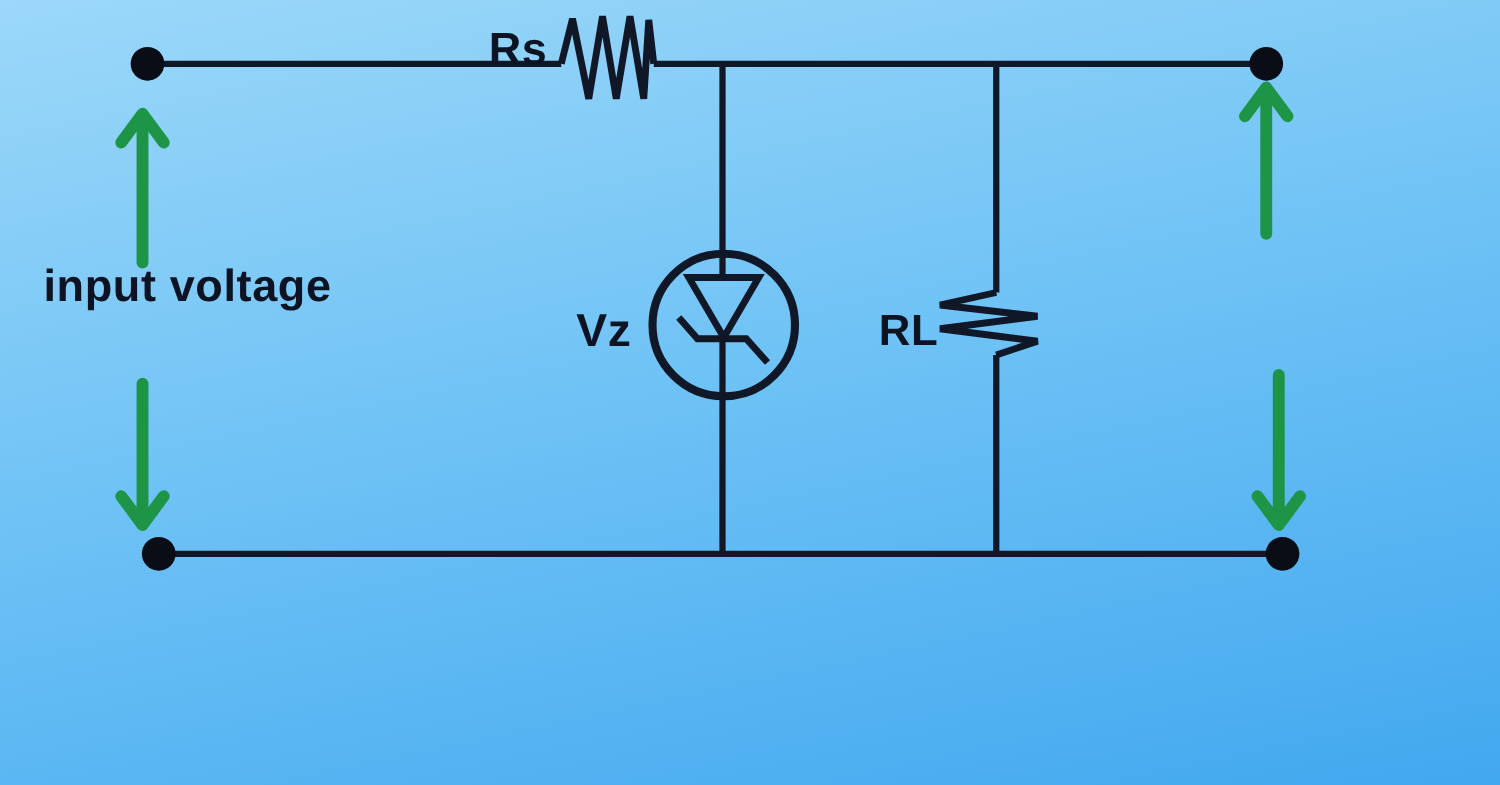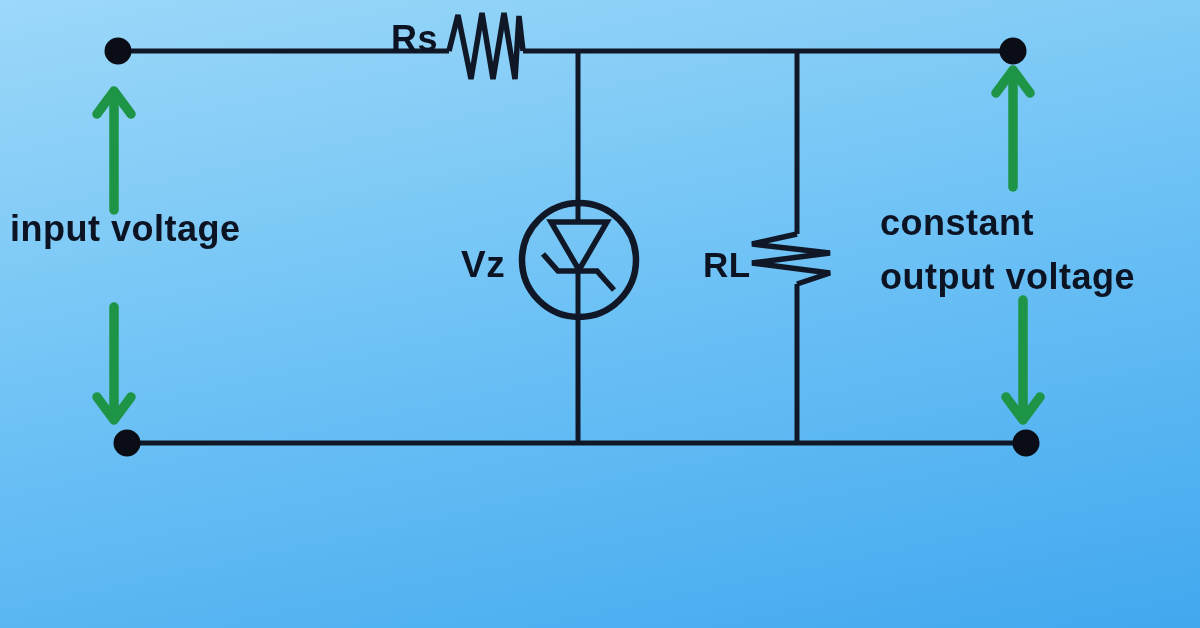--- a/index.html
+++ b/index.html
@@ -28,21 +28,21 @@
   .garrow{stroke:var(--arrow);stroke-width:9.5;fill:none;stroke-linecap:round;stroke-linejoin:round;}
   .lbl{
     position:absolute;color:var(--text);font-weight:700;
     white-space:nowrap;letter-spacing:0.5px;
   }
   .lbl-rs{left:391px;top:18px;font-size:36px;}
   .lbl-vz{left:461px;top:244px;font-size:37px;}
   .lbl-rl{left:703px;top:245px;font-size:35px;}
   .lbl-block{
     position:absolute;color:var(--text);font-weight:700;
-    font-size:36px;line-height:54px;letter-spacing:0.5px;
+    text-align:center;font-size:36px;line-height:54px;letter-spacing:0.5px;
   }
   .lbl-input{left:10px;top:202px;width:280px;}
   .lbl-output{left:880px;top:196px;width:310px;}
 </style>
 </head>
 <body>
 
 <div class="canvas">
 
   <svg width="1200" height="628" viewBox="0 0 1200 628">
@@ -87,18 +87,14 @@
     </g>
   </svg>
 
   <div class="lbl lbl-rs">Rs</div>
   <div class="lbl lbl-vz">Vz</div>
   <div class="lbl lbl-rl">RL</div>
 
   <div class="lbl-block lbl-input">
     <div>input voltage</div>
   </div>
-  <div class="lbl-block lbl-output">
-    <div>constant</div>
-    <div>output voltage</div>
-  </div>
 
 </div>
 
 </body></html>

